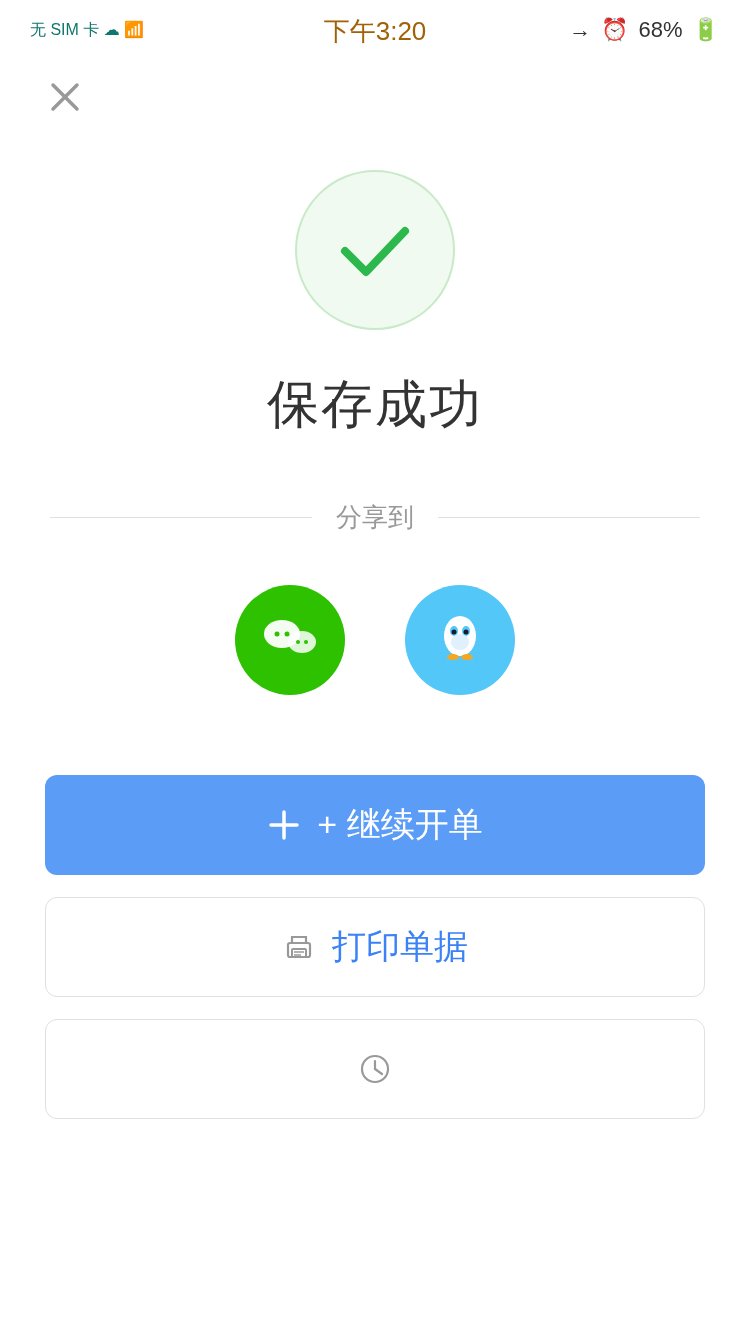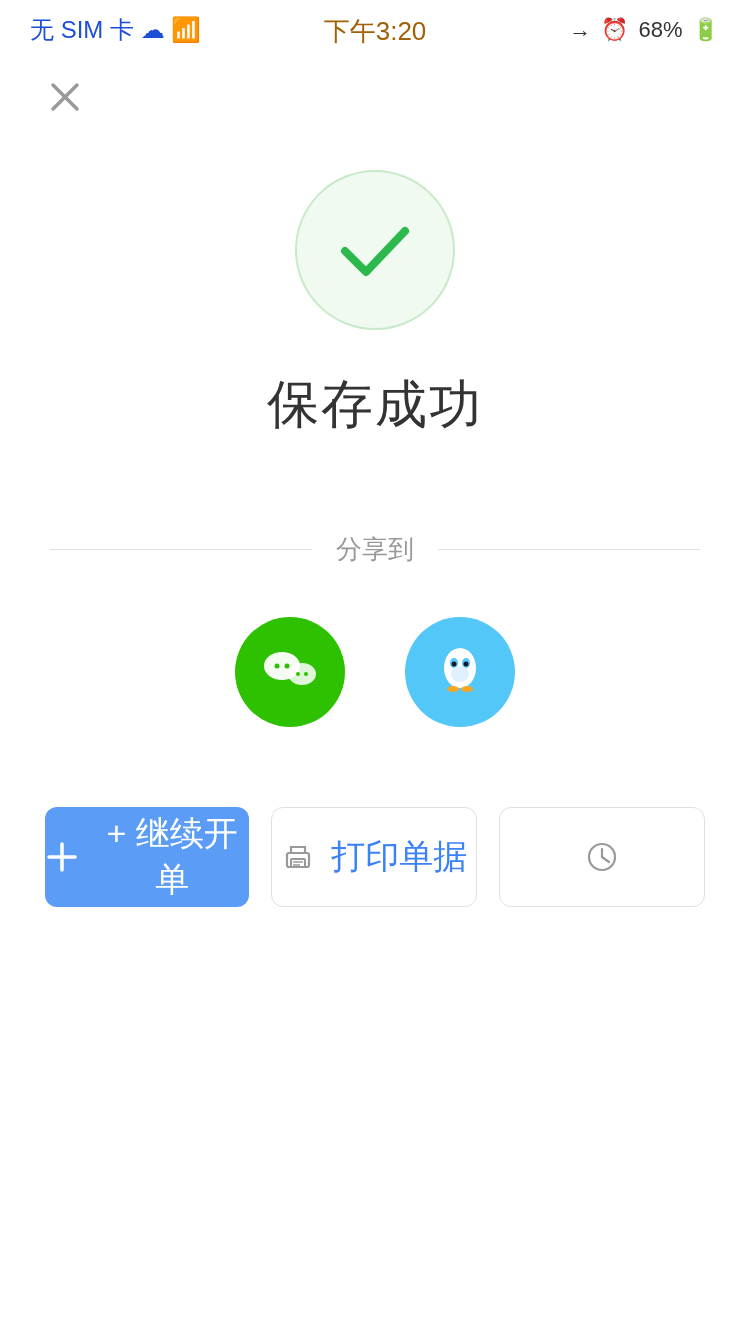--- a/index.html
+++ b/index.html
@@ -17,22 +17,22 @@
     .status-bar {
       width: 100%;
       height: 60px;
       display: flex;
       align-items: center;
       justify-content: space-between;
       padding: 0 30px;
       background: #fff;
     }
     .status-left {
-      font-size: 24px;
-      color: #1d4ed8;
+      font-size: 16px;
+      color: #0f766e;
       font-weight: 500;
     }
     .status-center {
       font-size: 26px;
       color: #a16207;
       font-weight: 500;
       position: absolute;
       left: 50%;
       transform: translateX(-50%);
       top: 14px;
@@ -85,21 +85,21 @@
     .success-circle svg {
       width: 90px;
       height: 90px;
     }
 
     
     .success-title {
       font-size: 52px;
       color: #333;
       font-weight: 400;
-      margin-bottom: 92px;
+      margin-bottom: 60px;
       letter-spacing: 2px;
     }
 
     
     .share-divider {
       width: 100%;
       display: flex;
       align-items: center;
       padding: 0 50px;
       margin-bottom: 50px;
@@ -137,21 +137,21 @@
       background: #2dc100;
     }
     .share-icon-btn.qq {
       background: #53c7f7;
     }
 
     
     .action-buttons {
       width: 660px;
       display: flex;
-      flex-direction: row;
+      flex-direction: column;
       gap: 22px;
     }
 
     .action-btn {
       width: 100%;
       height: 100px;
       border-radius: 12px;
       display: flex;
       align-items: center;
       justify-content: center;

